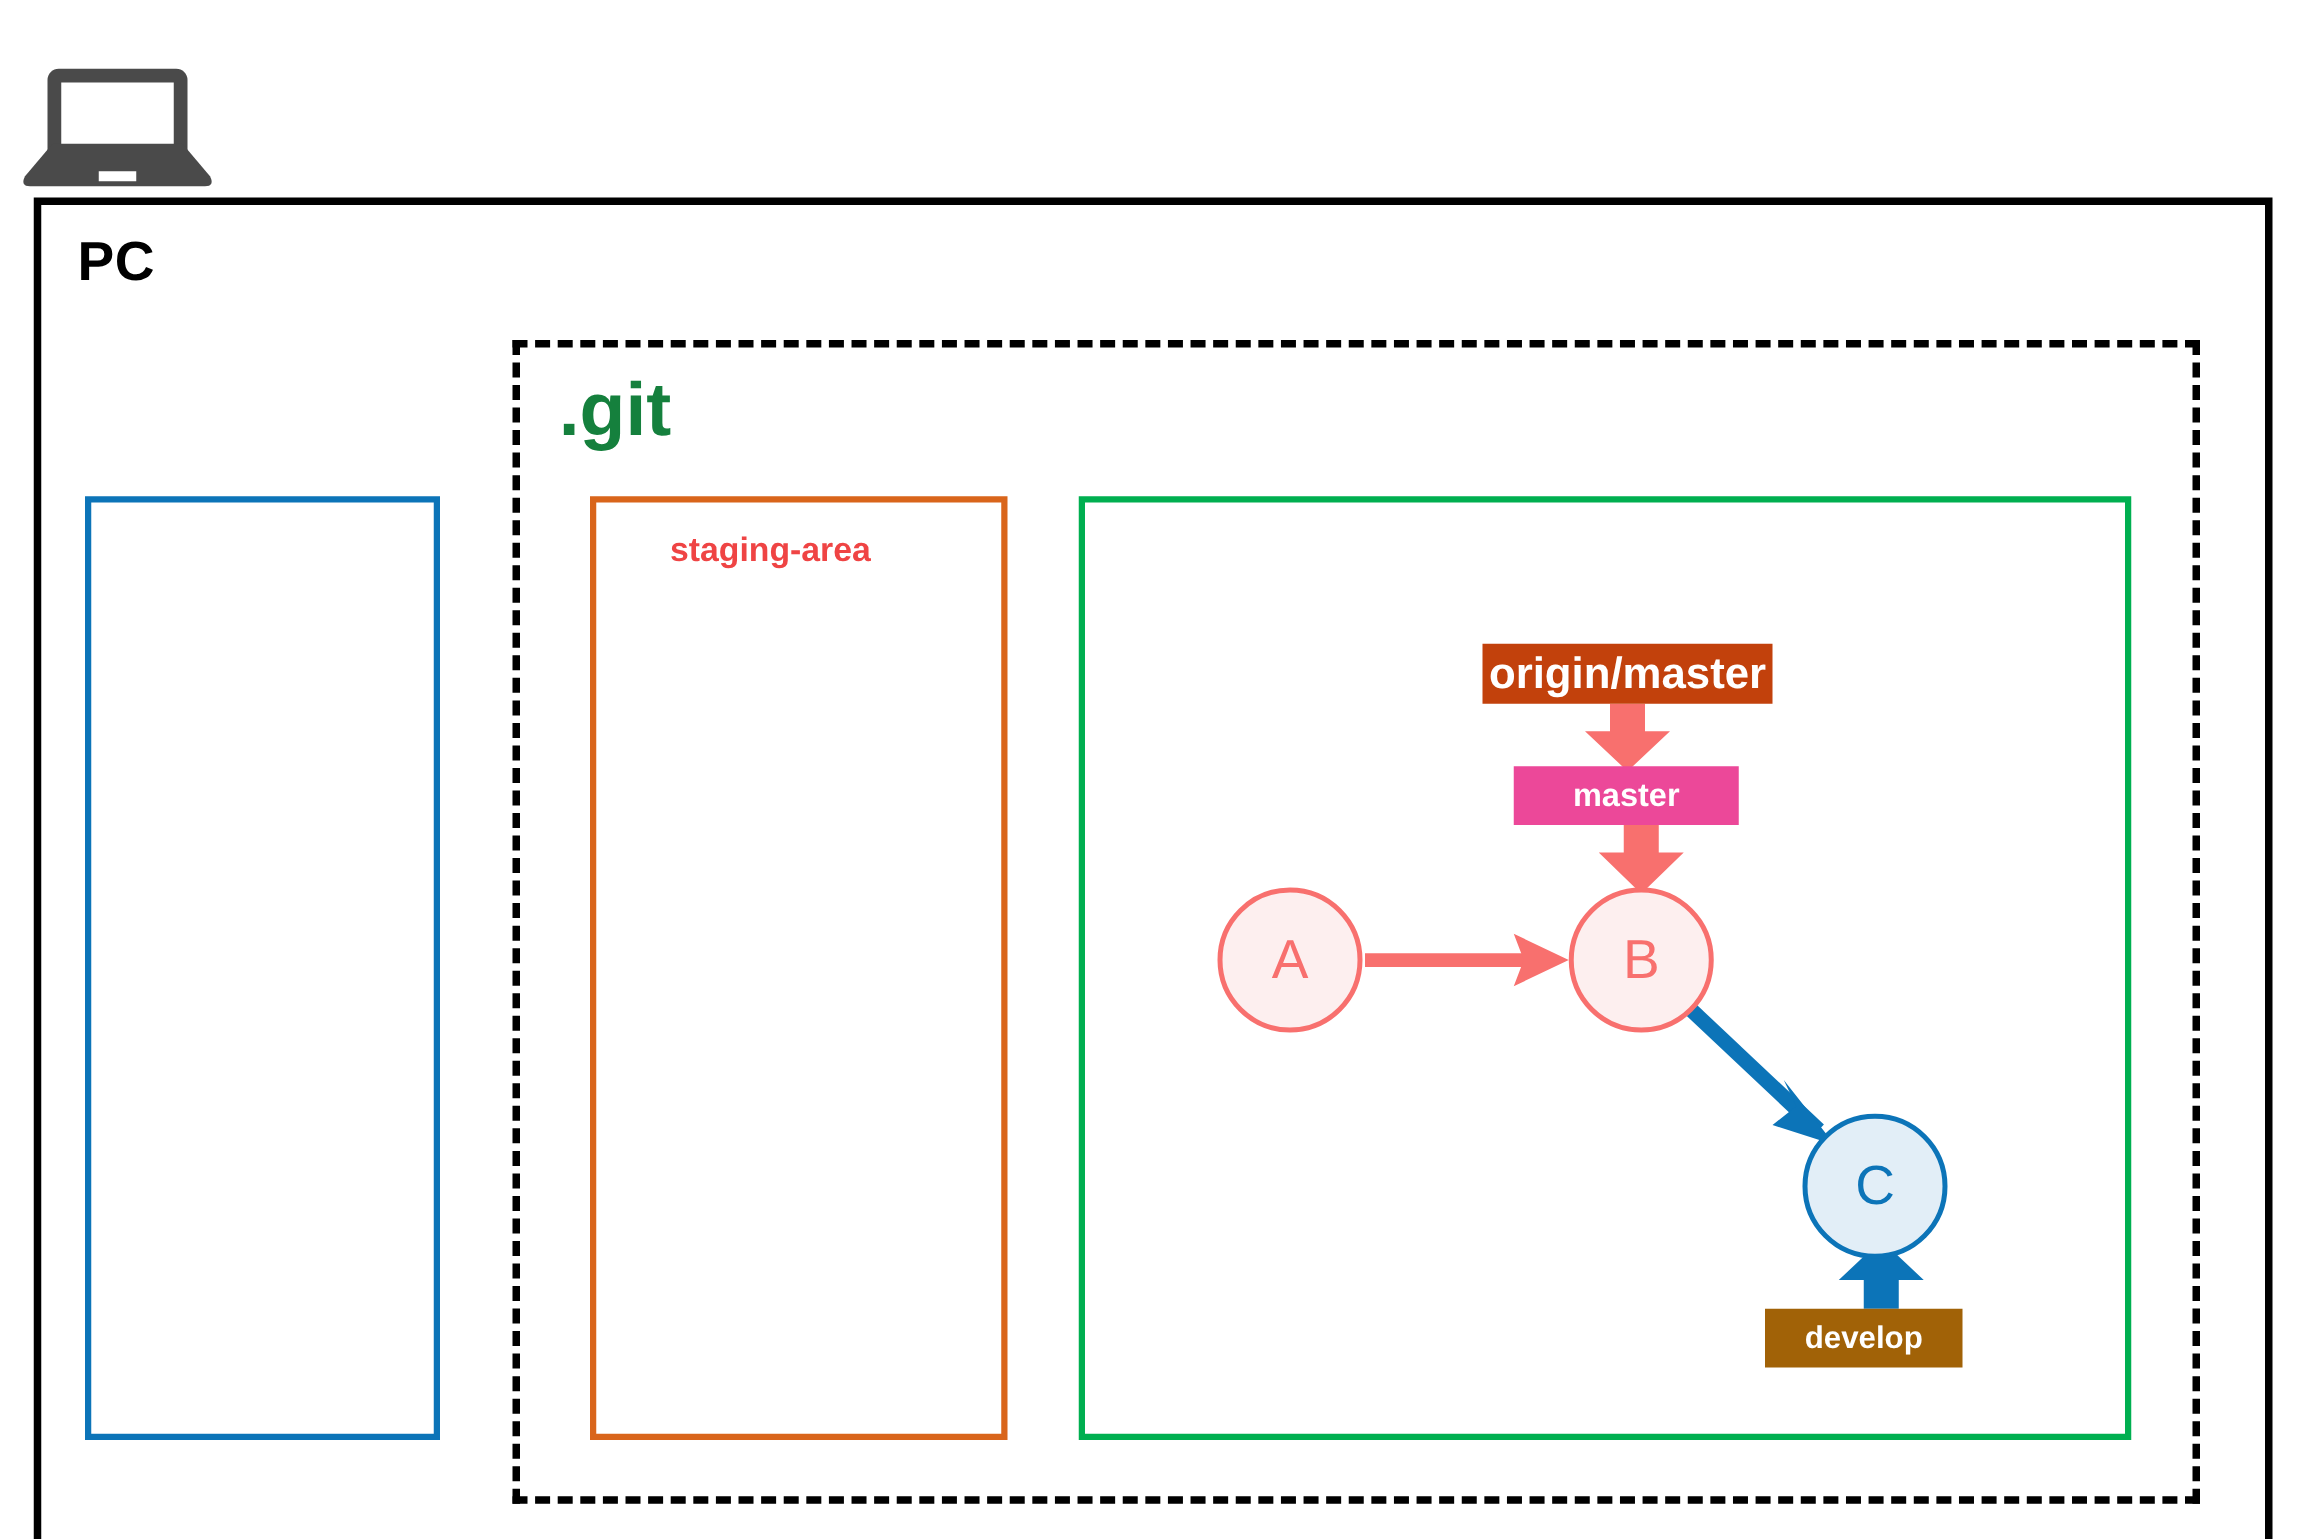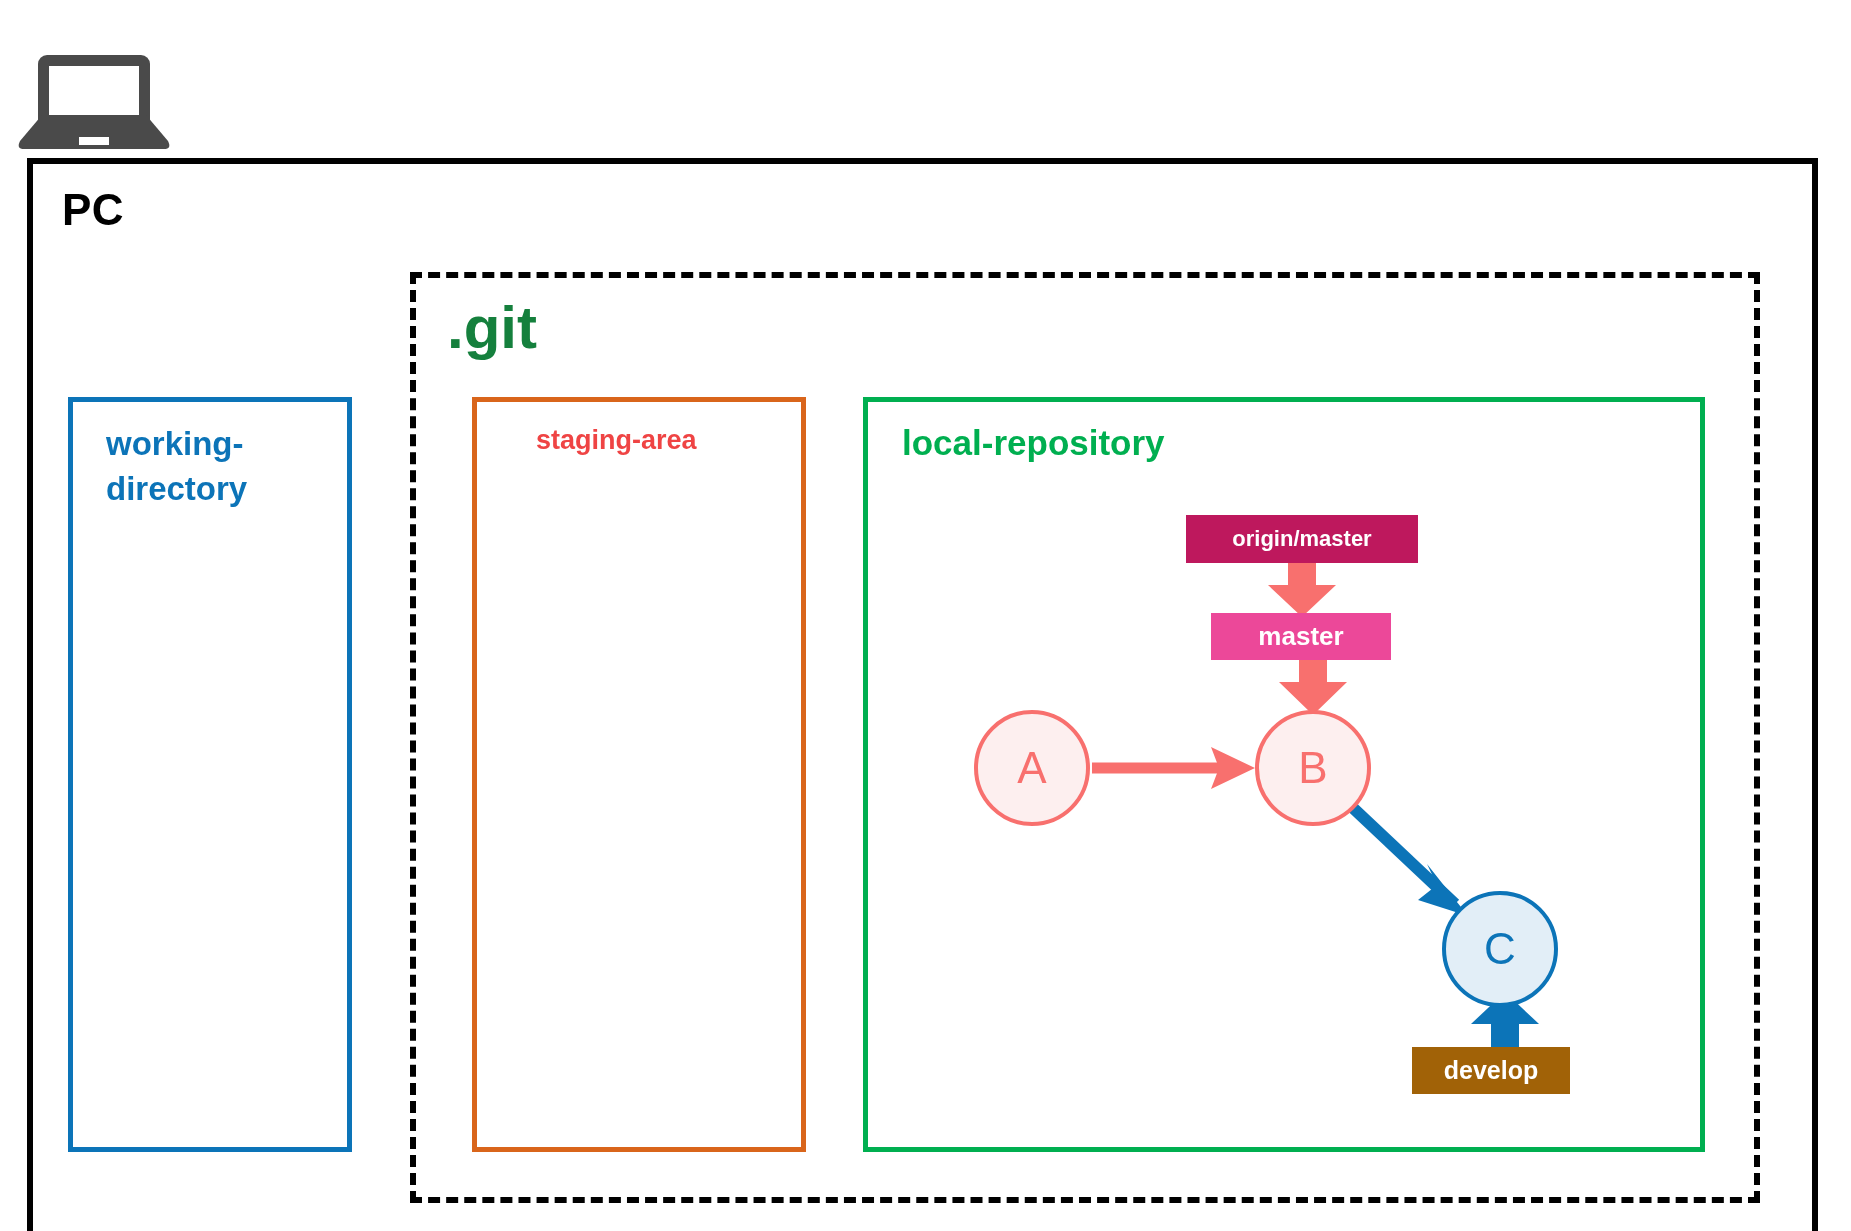--- a/index.html
+++ b/index.html
@@ -137,22 +137,22 @@
     justify-content: center;
     color: #ffffff;
     font-weight: bold;
     box-sizing: border-box;
   }
   .chip-origin-master {
     left: 1186px;
     top: 470px;
     width: 232px;
     height: 48px;
-    background: #be185d;
-    font-size: 22px;
+    background: #c2410c;
+    font-size: 35px;
   }
   .chip-master {
     left: 1211px;
     top: 568px;
     width: 180px;
     height: 47px;
     background: #ec4899;
     font-size: 26px;
   }
   .chip-develop {
@@ -222,30 +222,25 @@
     </svg>
   </div>
 
   <div class="pc-frame"></div>
   <div class="pc-title">PC</div>
 
   <div class="git-frame"></div>
   <div class="git-title">.git</div>
 
   <div class="wd-box"></div>
-  <div class="wd-title">
-    <span>working-</span><br>
-    <span>directory</span>
-  </div>
 
   <div class="sa-box"></div>
   <div class="sa-title">staging-area</div>
 
   <div class="lr-box"></div>
-  <div class="lr-title">local-repository</div>
 
   <svg class="arrows" viewBox="0 0 1851 1231">
 
     <g>
       <path d="M1288 518 L1316 518 L1316 540 L1336 540 L1302 572 L1268 540 L1288 540 Z" fill="#F8706E"></path>
     </g>
 
     <g>
       <path d="M1299 615 L1327 615 L1327 637 L1347 637 L1313 670 L1279 637 L1299 637 Z" fill="#F8706E"></path>
     </g>

